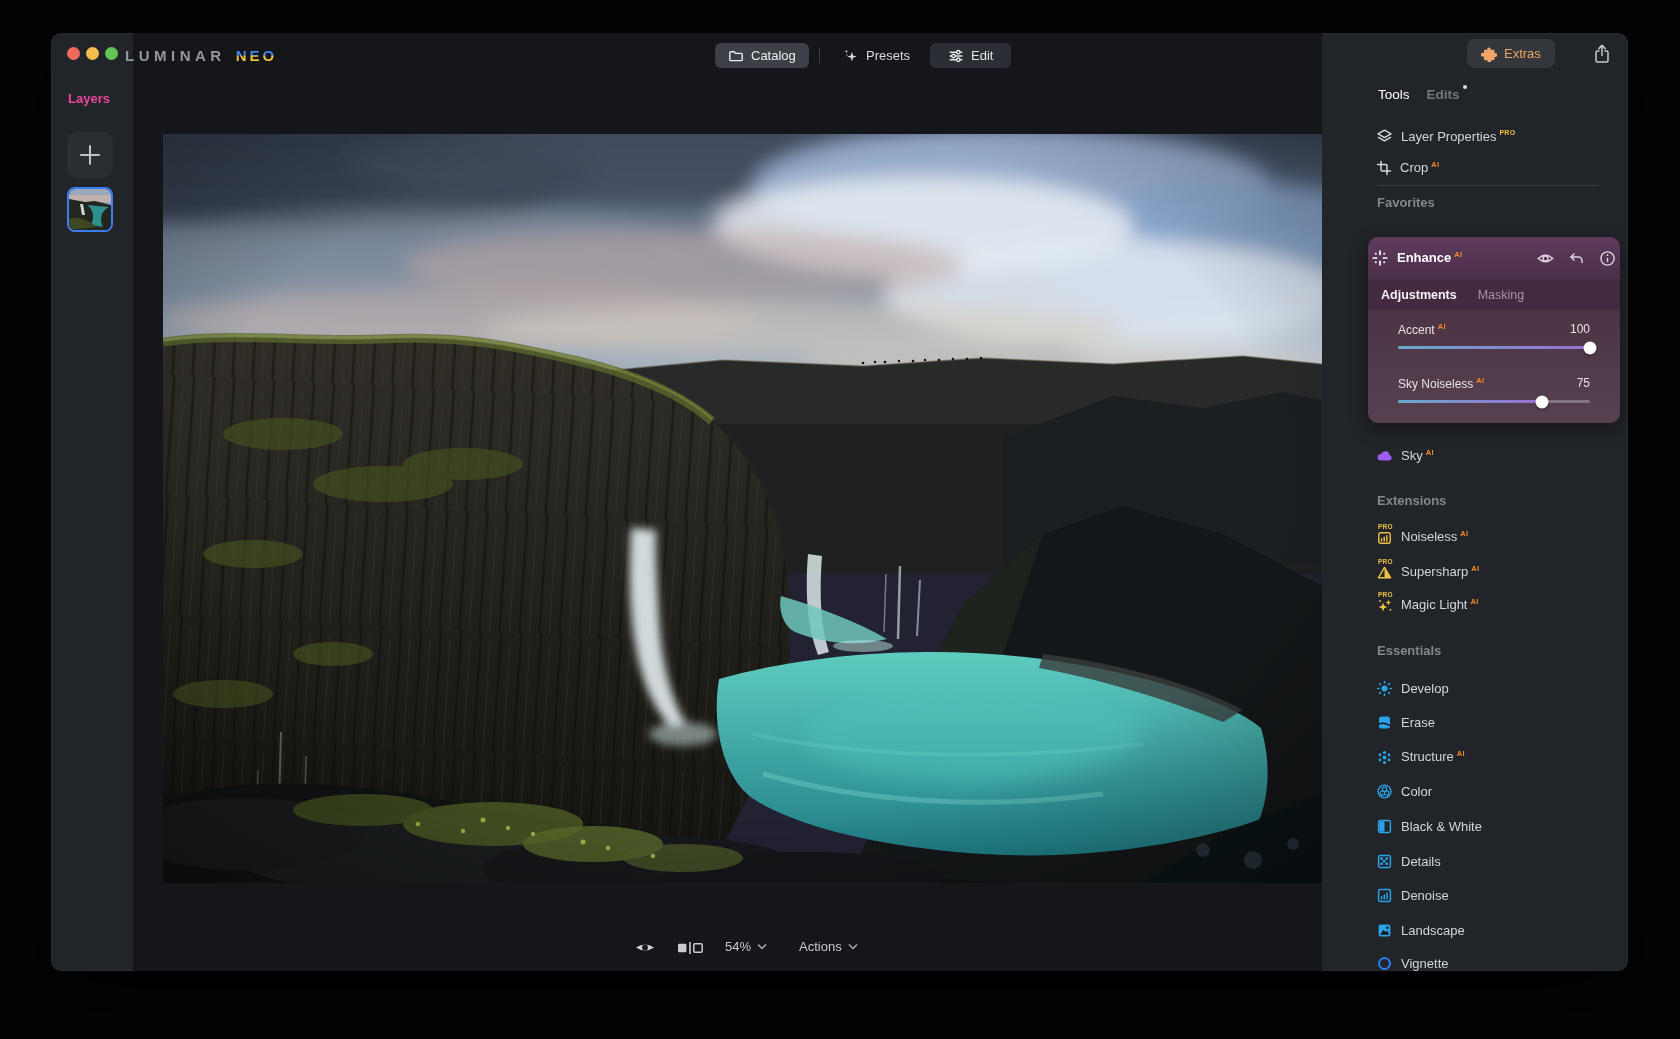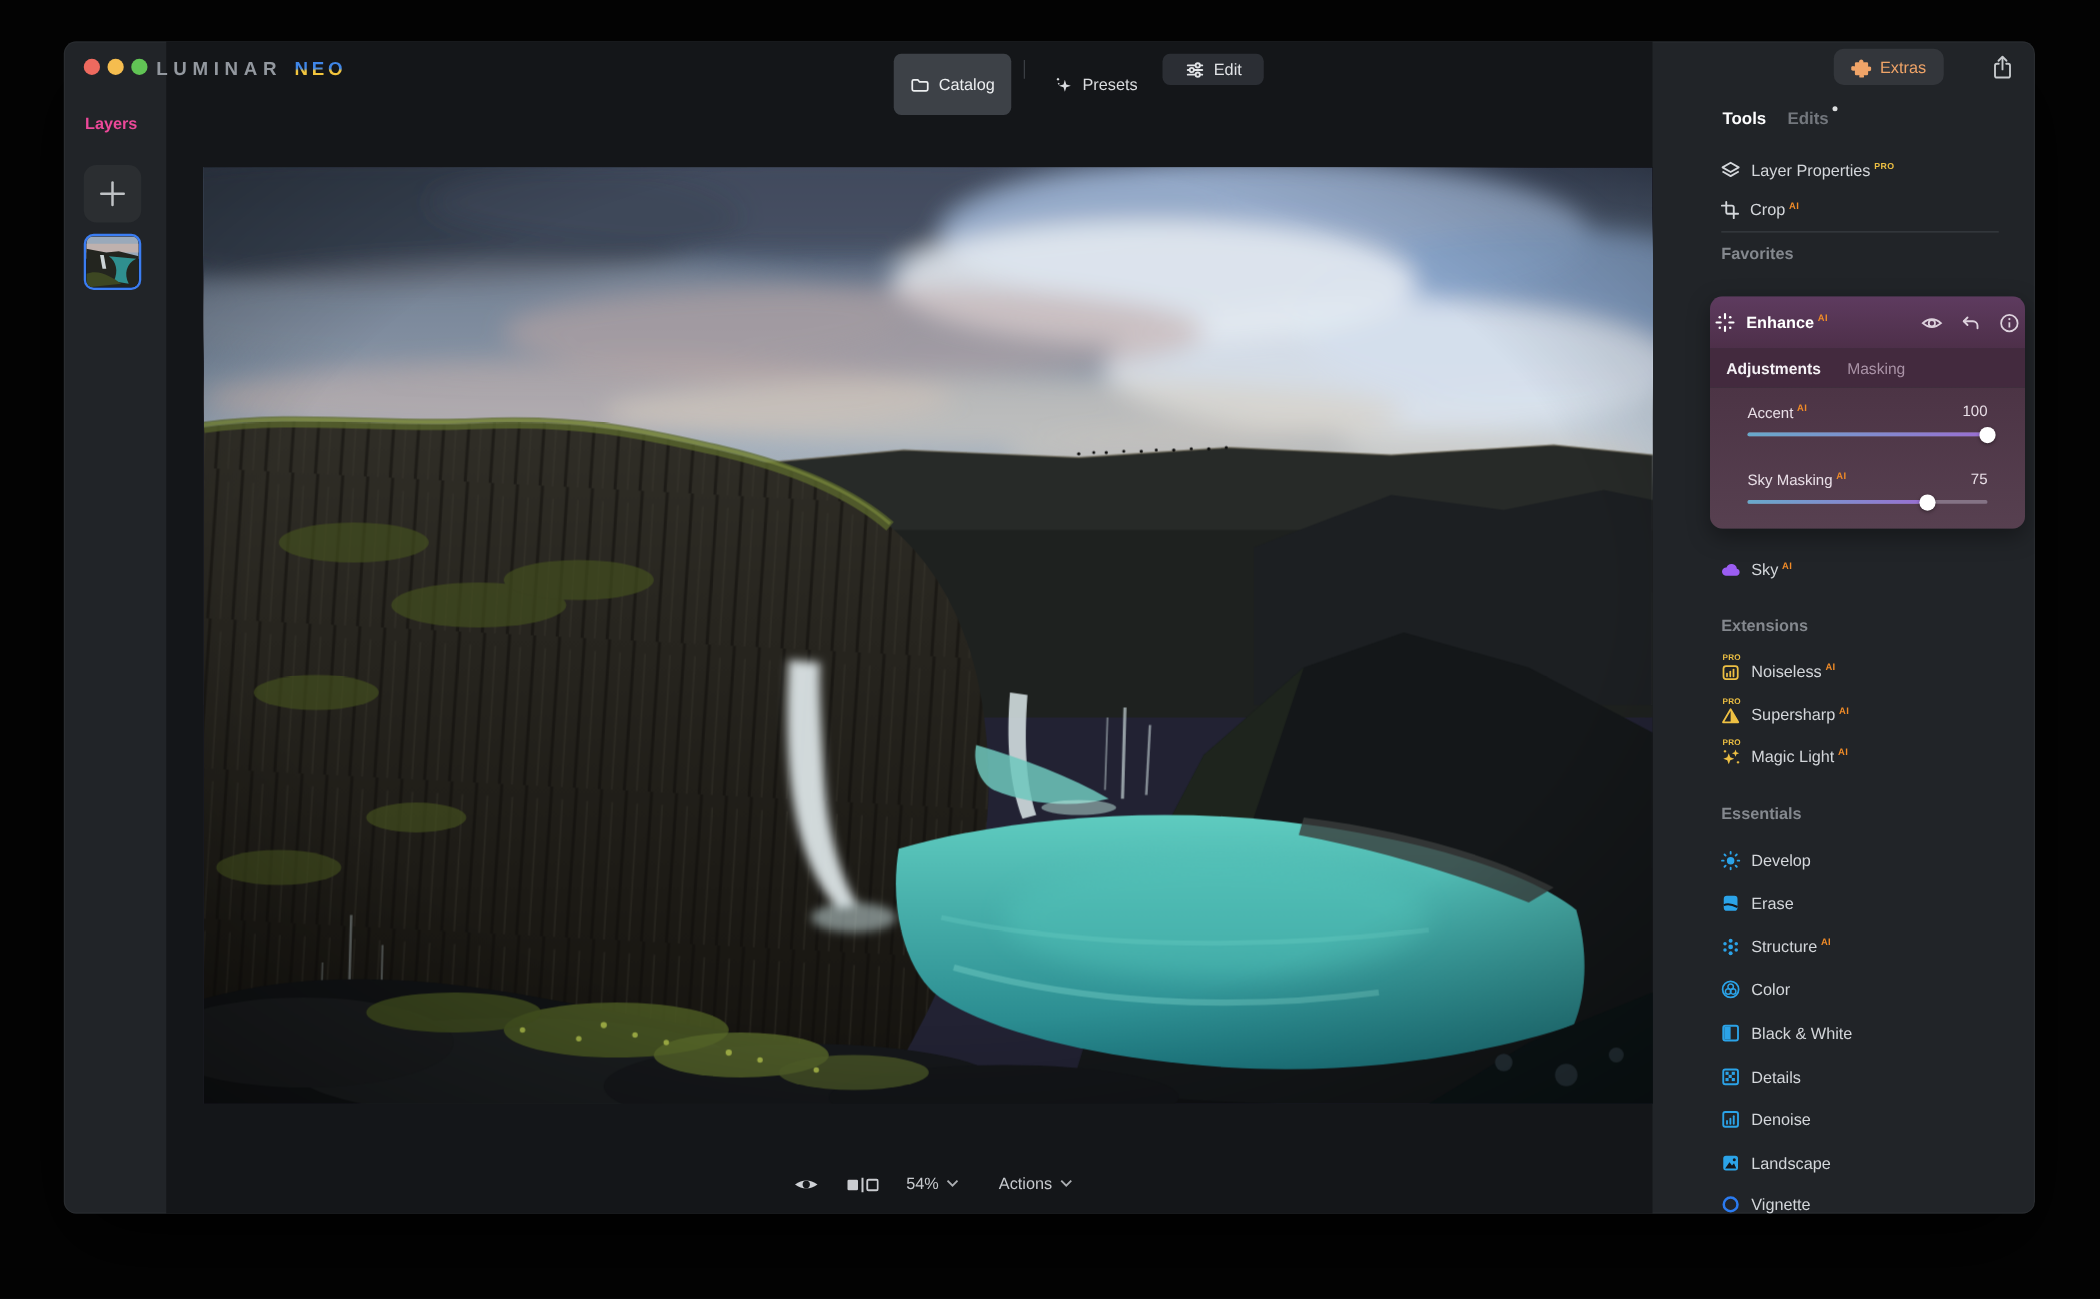--- a/index.html
+++ b/index.html
@@ -8,21 +8,21 @@
   #window{position:absolute;left:51px;top:33px;width:1577px;height:938px;background:#212428;border-radius:10px;overflow:hidden;
           box-shadow:0 25px 70px rgba(0,0,0,.85), inset 0 0 0 1px rgba(255,255,255,.04)}
   .canvas-zone{position:absolute;left:82px;top:0;width:1189px;height:938px;background:#141619}
 
   
   .lights{position:absolute;left:16px;top:14px;display:flex;gap:6px}
   .light{width:13px;height:13px;border-radius:50%}
   .logo{position:absolute;left:74px;top:14px;display:flex;align-items:baseline;gap:10px;font-size:15px;font-weight:700}
   .logo .lum{color:#93989f;letter-spacing:4.5px}
   .logo .neo{letter-spacing:3px;background:linear-gradient(180deg,#3f86e8 46%,#f2c53d 56%);-webkit-background-clip:text;background-clip:text;color:transparent}
-  .top-tab{position:absolute;top:10px;height:25px;display:flex;align-items:center;gap:7px;font-size:13px;color:#dadcdf;padding:12px 13px;border-radius:6px;cursor:default}
+  .top-tab{position:absolute;top:10px;height:25px;display:flex;align-items:center;gap:7px;font-size:13px;color:#dadcdf;padding:0 13px;border-radius:6px;cursor:default}
   .top-tab.sel{background:#3d4147;color:#eceef0}
   .top-tab.dim{background:#2b2e34;color:#e2e4e7}
   .tab-sep{position:absolute;left:768px;top:15px;width:1px;height:15px;background:#3a3e43}
   .extras{position:absolute;left:1416px;top:6px;height:29px;display:flex;align-items:center;gap:7px;background:#33363b;border-radius:8px;padding:0 14px;
           color:#f0a468;font-size:13px;font-weight:400}
   .share{position:absolute;left:1541px;top:10px;color:#c7cacd}
 
   
   .layers-title{position:absolute;left:17px;top:58px;color:#ec4899;font-size:13px;font-weight:700}
   .add-layer{position:absolute;left:16px;top:99px;width:46px;height:46px;background:#2b2e31;border-radius:10px;display:flex;align-items:center;justify-content:center;color:#bfc2c5}
@@ -36,21 +36,21 @@
   
   .btoolbar{position:absolute;left:584px;top:901px;height:20px;display:flex;align-items:flex-end;gap:22px;color:#c6c9cd;font-size:13px}
   .bt-item{display:flex;align-items:center;gap:6px}
   .chev{opacity:.85}
 
   
   .rp-row{position:absolute;left:1325px;height:22px;display:flex;align-items:center;gap:8px;color:#d3d6da;font-size:13px;white-space:nowrap}
   .rp-head{position:absolute;left:1326px;color:#84888e;font-size:13px;font-weight:700}
   .rp-divider{position:absolute;left:1326px;top:152px;width:222px;height:1px;background:#393d41}
   .tools-tabs{position:absolute;left:1327px;top:54px;display:flex;align-items:flex-start;gap:17px;font-size:13.5px}
-  .tools-tabs .t1{color:#fdfdfe;font-weight:700}
+  .tools-tabs .t1{color:#fdfdfe;font-weight:400}
   .tools-tabs .t2{color:#73777d;font-weight:700;display:flex}
   .dot{width:4px;height:4px;border-radius:50%;background:#dcdee0;margin:-2px 0 0 3px}
   .ai{font-size:7.5px;font-weight:700;color:#f08b28;vertical-align:super;margin-left:3px;letter-spacing:.3px}
   .pro-inline{font-size:7px;font-weight:700;color:#eec043;vertical-align:super;margin-left:3px;letter-spacing:.3px}
   .iconw{position:relative;display:flex;flex:0 0 auto;align-items:center;justify-content:center}
   .pro-mini{position:absolute;top:-6px;left:2px;font-size:6.5px;font-weight:700;color:#eec043;letter-spacing:.2px}
   .blue{color:#2ba3e8}.yellow{color:#eec043}.gray-ic{color:#caccd0}
 
   
   .enhance{position:absolute;left:1317px;top:204px;width:252px;height:186px;border-radius:10px;overflow:hidden;box-shadow:0 6px 18px rgba(0,0,0,.35)}
@@ -391,21 +391,21 @@
           <span><span>Accent</span><sup class="ai">AI</sup></span>
           <span>100</span>
         </div>
         <div class="sl-track">
           <div class="sl-fill" style="width: 100%;"></div>
             <div class="sl-knob" style="left: 100%;"></div>
         </div>
       </div>
       <div class="sl">
         <div class="sl-head">
-          <span><span>Sky Masking</span><sup class="ai">AI</sup></span>
+          <span><span>Sky Noiseless</span><sup class="ai">AI</sup></span>
           <span>75</span>
         </div>
         <div class="sl-track">
           <div class="sl-fill" style="width: 75%;"></div>
             <div class="sl-knob" style="left: 75%;"></div>
         </div>
       </div>
     </div>
   </div>
 

